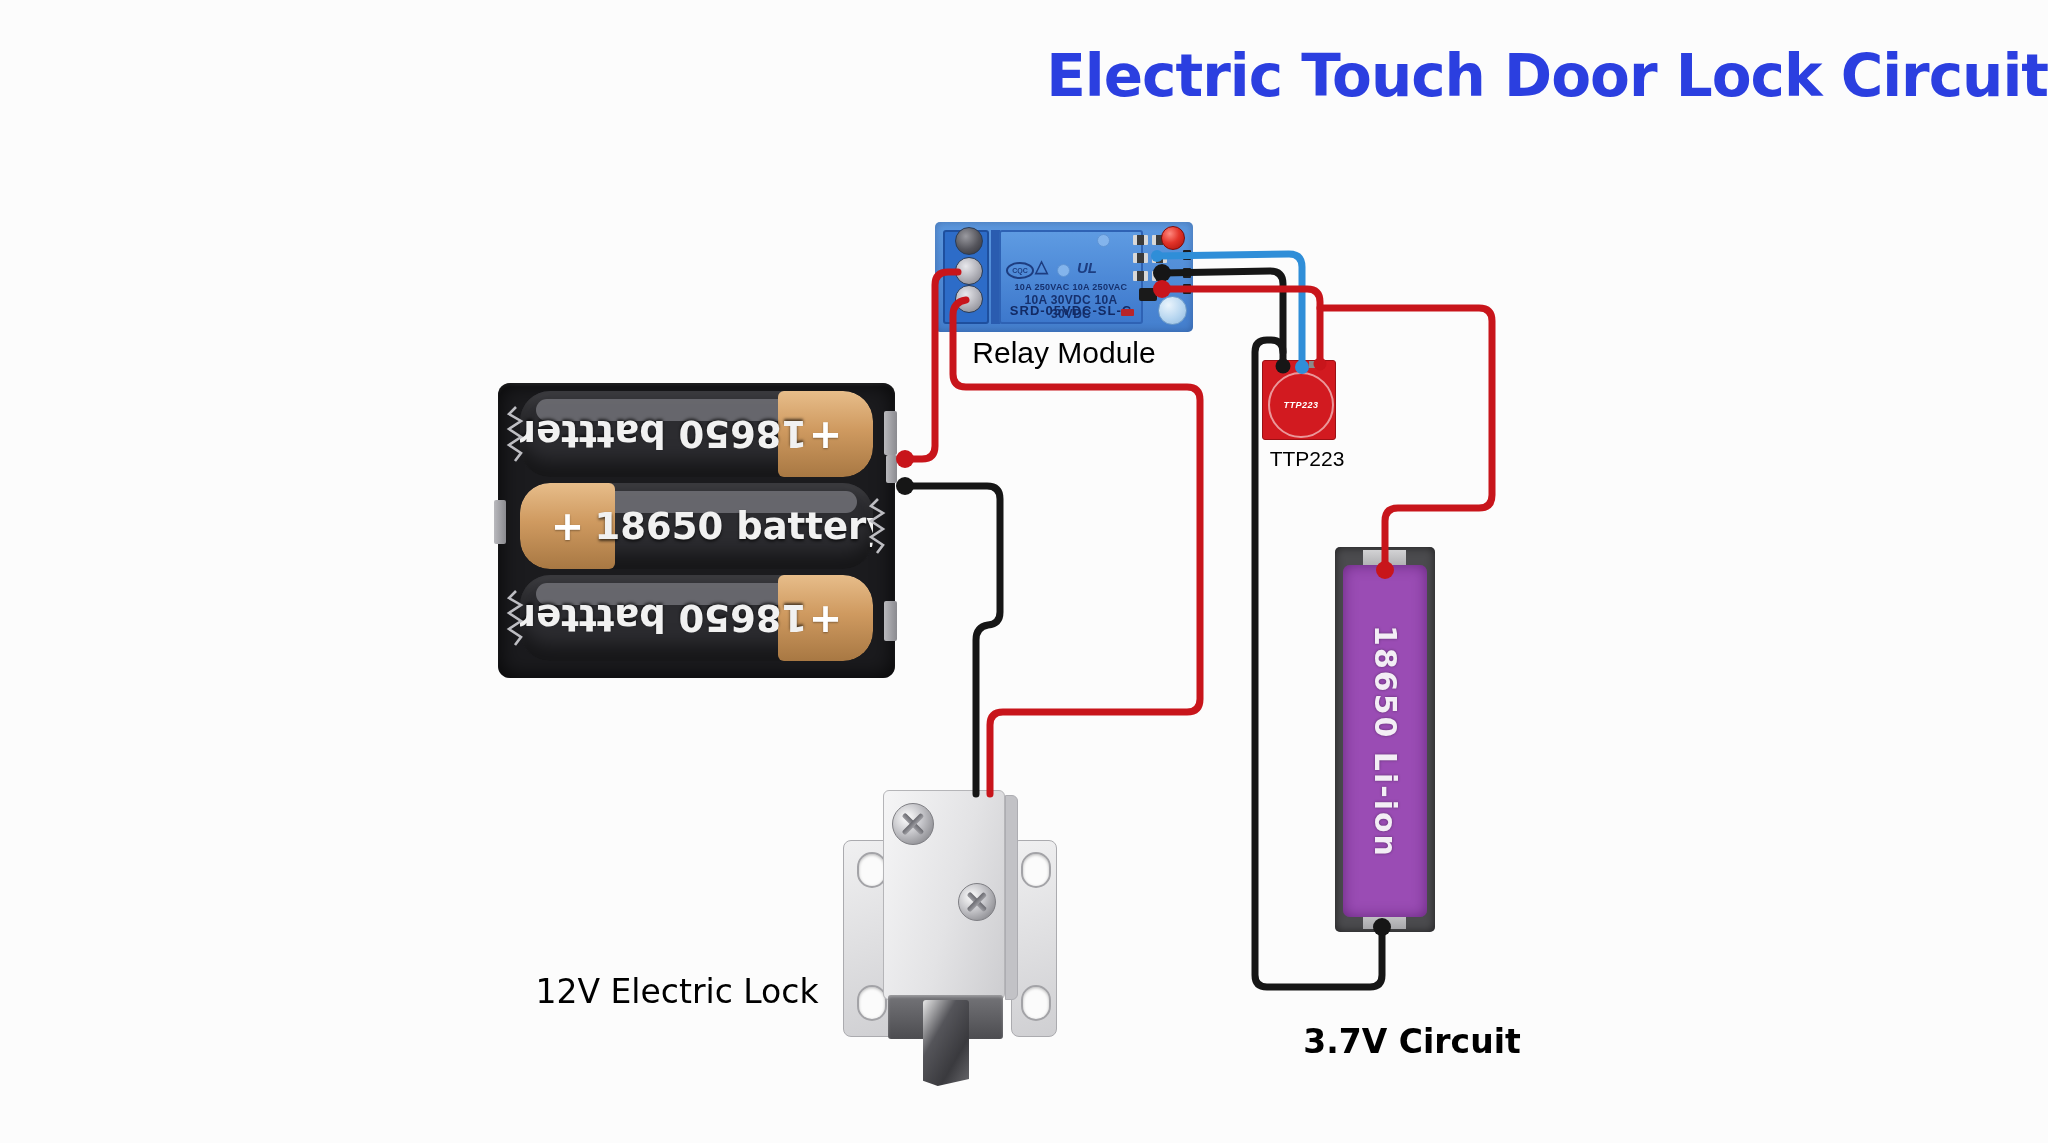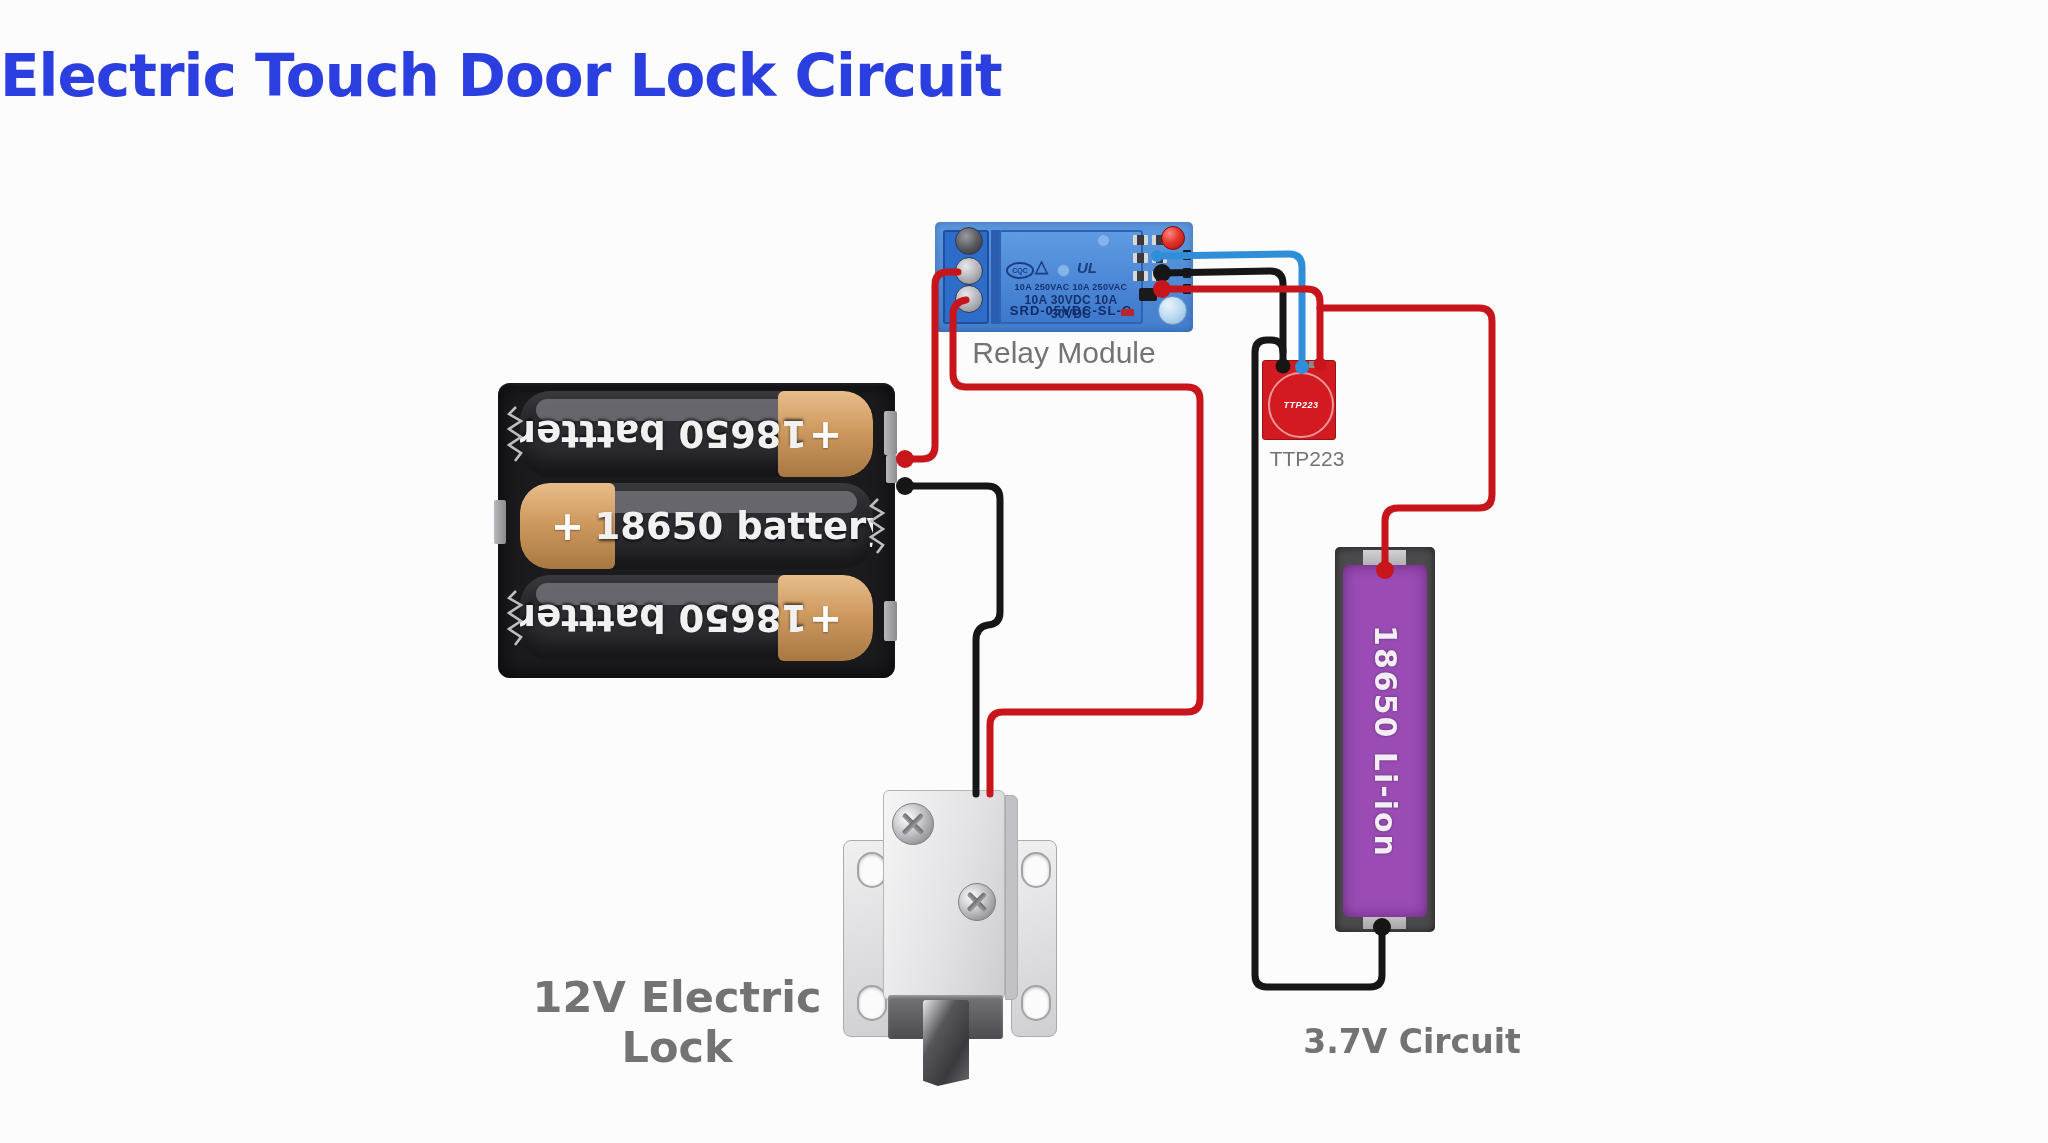--- a/index.html
+++ b/index.html
@@ -1,25 +1,25 @@
 <!DOCTYPE html>
 <html><head>
 <meta charset="utf-8">
 <style>
   html,body{margin:0;padding:0;background:#e9e9e9;}
   .stage{position:relative;width:2048px;height:1143px;background:#fcfcfc;overflow:hidden;
          font-family:"Liberation Sans",sans-serif;}
 
   
-  .title{position:absolute;top:42px;left:0;right:0;text-align:left;
+  .title{position:absolute;top:42px;left:0;right:0;text-align:right;
          font-family:"DejaVu Sans",sans-serif;font-weight:bold;font-size:58px;
          letter-spacing:-1px;color:#2b3fe0;}
 
   
-  .lbl{position:absolute;text-align:center;color:#737373;font-family:"Liberation Sans",sans-serif;}
+  .lbl{position:absolute;text-align:center;color:#000000;font-family:"Liberation Sans",sans-serif;}
 
   
   .relay-pcb{position:absolute;left:935px;top:222px;width:258px;height:110px;
              background:linear-gradient(180deg,#5d99e0,#447fce);border:1px solid #34form6bb8;
              border-radius:5px;box-shadow:inset 0 0 8px rgba(0,0,30,.25);}
   .relay-term{position:absolute;left:8px;top:8px;width:46px;height:94px;background:#2d6cc8;
               border:2px solid #1e4f9e;border-radius:3px;box-sizing:border-box;}
   .relay-div{position:absolute;left:56px;top:8px;width:9px;height:94px;background:#2a5cb0;}
   .screw-r{position:absolute;width:26px;height:26px;border-radius:50%;border:1px solid #2a3b55;}
   .screw-dark{background:radial-gradient(circle at 38% 32%,#9a9aa0,#55555c 55%,#2f2f36);}
@@ -206,21 +206,21 @@
       <div class="hole" style="left:9px;top:11px;"></div>
       <div class="hole" style="left:9px;top:144px;"></div>
     </div>
     <div class="lock-side"></div>
     <div class="lock-body"></div>
     <div class="phil" style="left:49px;top:28px;width:40px;height:40px;"></div>
     <div class="phil" style="left:115px;top:108px;width:36px;height:36px;"></div>
     <div class="lock-bottom"></div>
     <div class="lock-bolt"></div>
   </div>
-  <div class="lbl" style="left:497px;width:360px;top:972px;font-size:43px;font-weight:700;font-family:'DejaVu Sans',sans-serif;">12V Electric Lock</div>
+  <div class="lbl" style="left:497px;width:360px;top:972px;font-size:33px;font-weight:400;font-family:'DejaVu Sans',sans-serif;">12V Electric Lock</div>
 
   <div class="holder37">
     <div class="tab37" style="top:3px;"></div>
     <div class="tab37" style="top:362px;"></div>
   </div>
   <div class="cell37">
     <span>18650 Li-ion</span>
   </div>
   <div class="lbl" style="left:1262px;width:300px;top:1022px;font-size:33px;font-weight:600;font-family:'DejaVu Sans',sans-serif;">3.7V Circuit</div>
 

